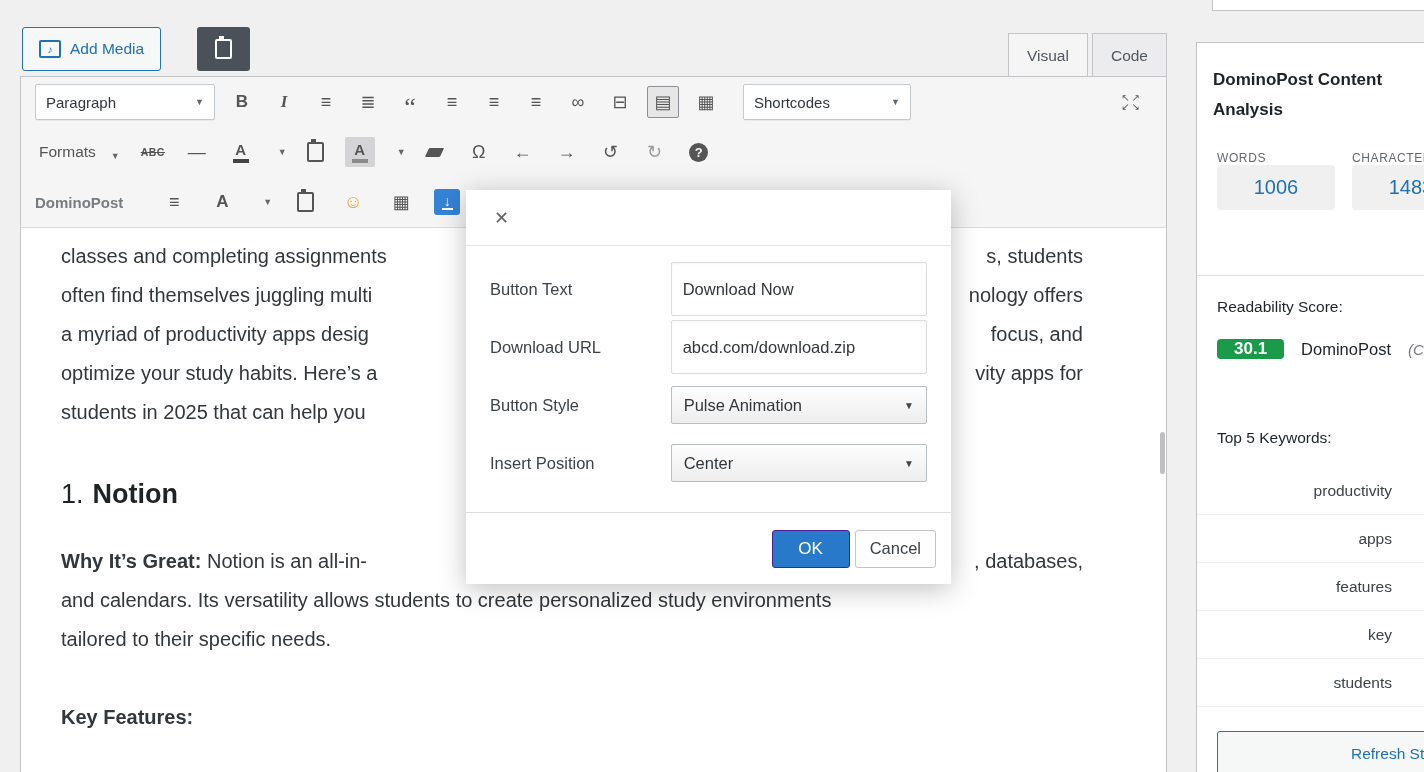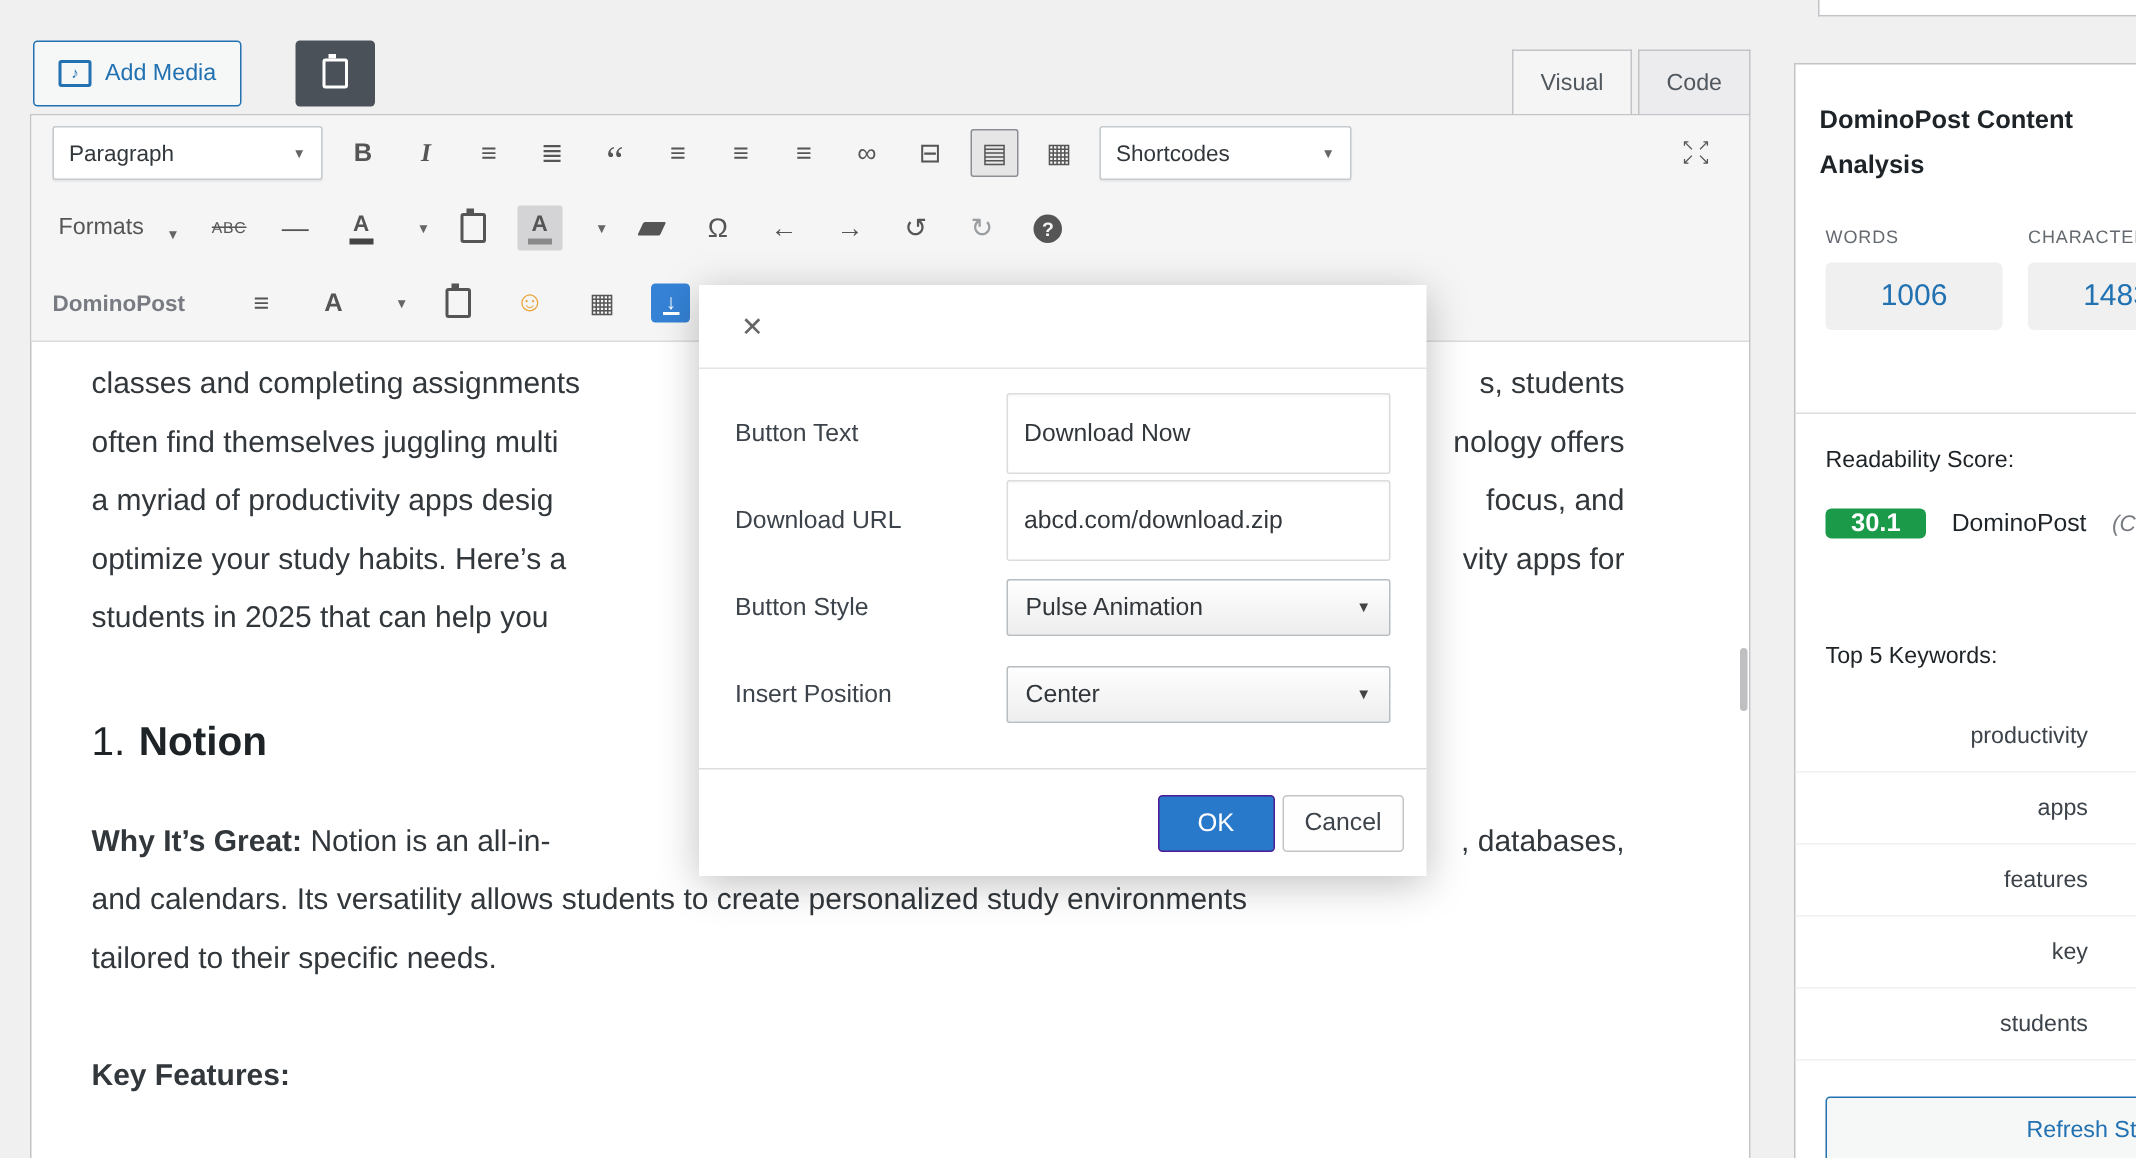--- a/index.html
+++ b/index.html
@@ -36,26 +36,26 @@
   .tbtn{min-width:30px;height:30px;display:inline-flex;align-items:center;justify-content:center;
         color:#555;font-size:18px;border-radius:2px;cursor:pointer}
   .tbtn.letter{font-weight:bold;font-size:17px}
   .tbtn.italic{font-style:italic;font-family:"Liberation Serif",serif}
   .tbtn.quote{font-size:26px;line-height:10px;padding-top:10px;font-family:"Liberation Serif",serif}
   .tbtn.active-box{border:1px solid #8c8f94;background:#e6e6e6}
   .tsel{height:34px;display:flex;align-items:center;justify-content:space-between;padding:0 10px;
         background:#fff;border:1px solid #c5cace;border-radius:2px;font-size:15px;color:#32373c;
         box-shadow:0 1px 1px rgba(0,0,0,.05);cursor:pointer}
   .tsel.para{width:158px}
-  .tsel.shortcodes{width:146px;}
+  .tsel.shortcodes{width:146px;margin-left:10px}
   .caret{font-size:9px;color:#666;margin-left:8px}
   .fs{margin-left:auto;margin-right:10px;display:flex;flex-direction:column;align-items:center;
       font-size:10px;line-height:9px;color:#555;letter-spacing:2px;cursor:pointer}
   .formats{display:flex;align-items:flex-end;font-size:15.5px;color:#555;gap:7px;padding:0 4px;cursor:pointer}
-  .abc{font-size:10.5px;font-weight:normal;text-decoration:line-through;color:#555;letter-spacing:.5px}
+  .abc{font-size:10.5px;font-weight:bold;text-decoration:line-through;color:#555;letter-spacing:.5px}
   .a-stack{display:flex;flex-direction:column;align-items:center;line-height:15px;font-weight:bold;
            font-size:15px;color:#555}
   .a-stack .bar{width:16px;height:4px;background:#444;margin-top:2px}
   .bgsel{background:#d4d4d6}
   .eraser{width:15px;height:9px;background:#555;transform:skewX(-25deg);border-radius:1px}
   .help-circle{width:19px;height:19px;border-radius:50%;background:#555;color:#f5f5f5;font-size:13px;
                font-weight:bold;display:flex;align-items:center;justify-content:center}
   .brand{font-size:15px;font-weight:bold;color:#787c82;margin-right:18px}
   .smiley{color:#e9a43a;font-size:19px}
   .dl-btn{width:26px;height:26px;background:#3582d6;border-radius:3px;display:flex;align-items:center;
@@ -96,21 +96,21 @@
               color:#3c434a;font-size:16.5px;font-family:inherit;cursor:pointer}
 
   
   .panel{position:absolute;left:1196px;top:42px;width:270px;height:740px;background:#fff;
          border:1px solid #c3c4c7;box-sizing:border-box}
   .p-title{position:absolute;left:16px;top:22px;width:215px;font-size:17px;font-weight:bold;
            color:#1d2327;line-height:30px}
   .stats{position:absolute;left:20px;top:108px;display:flex}
   .stat{width:135px}
   .stat .lbl{font-size:12px;color:#646970;letter-spacing:.6px;white-space:nowrap}
-  .stat .valbox{margin-top:10px;width:118px;box-sizing:border-box;background:#f0f0f1;border-radius:4px;
+  .stat .valbox{width:118px;box-sizing:border-box;background:#f0f0f1;border-radius:4px;
                 padding:11px 0;text-align:center;font-size:20px;color:#2271b1}
   .p-div{position:absolute;left:0;right:0;top:232px;border-top:1px solid #dcdcde}
   .read-lbl{position:absolute;left:20px;top:255px;font-size:15.5px;color:#1d2327}
   .read-row{position:absolute;left:20px;top:296px;display:flex;align-items:center;gap:17px}
   .score-badge{background:#1b9a4a;color:#fff;font-weight:bold;font-size:17px;padding:0 17px;border-radius:4px}
   .read-level{font-size:16.5px;color:#1d2327}
   .read-note{font-style:italic;color:#787c82;font-size:15px;white-space:nowrap}
   .kw-title{position:absolute;left:20px;top:386px;font-size:15.5px;color:#1d2327}
   .kw-list{position:absolute;left:0;right:0;top:424px}
   .kw-row{height:47px;line-height:47px;text-align:right;padding-right:73px;border-bottom:1px solid #f0f0f1;

